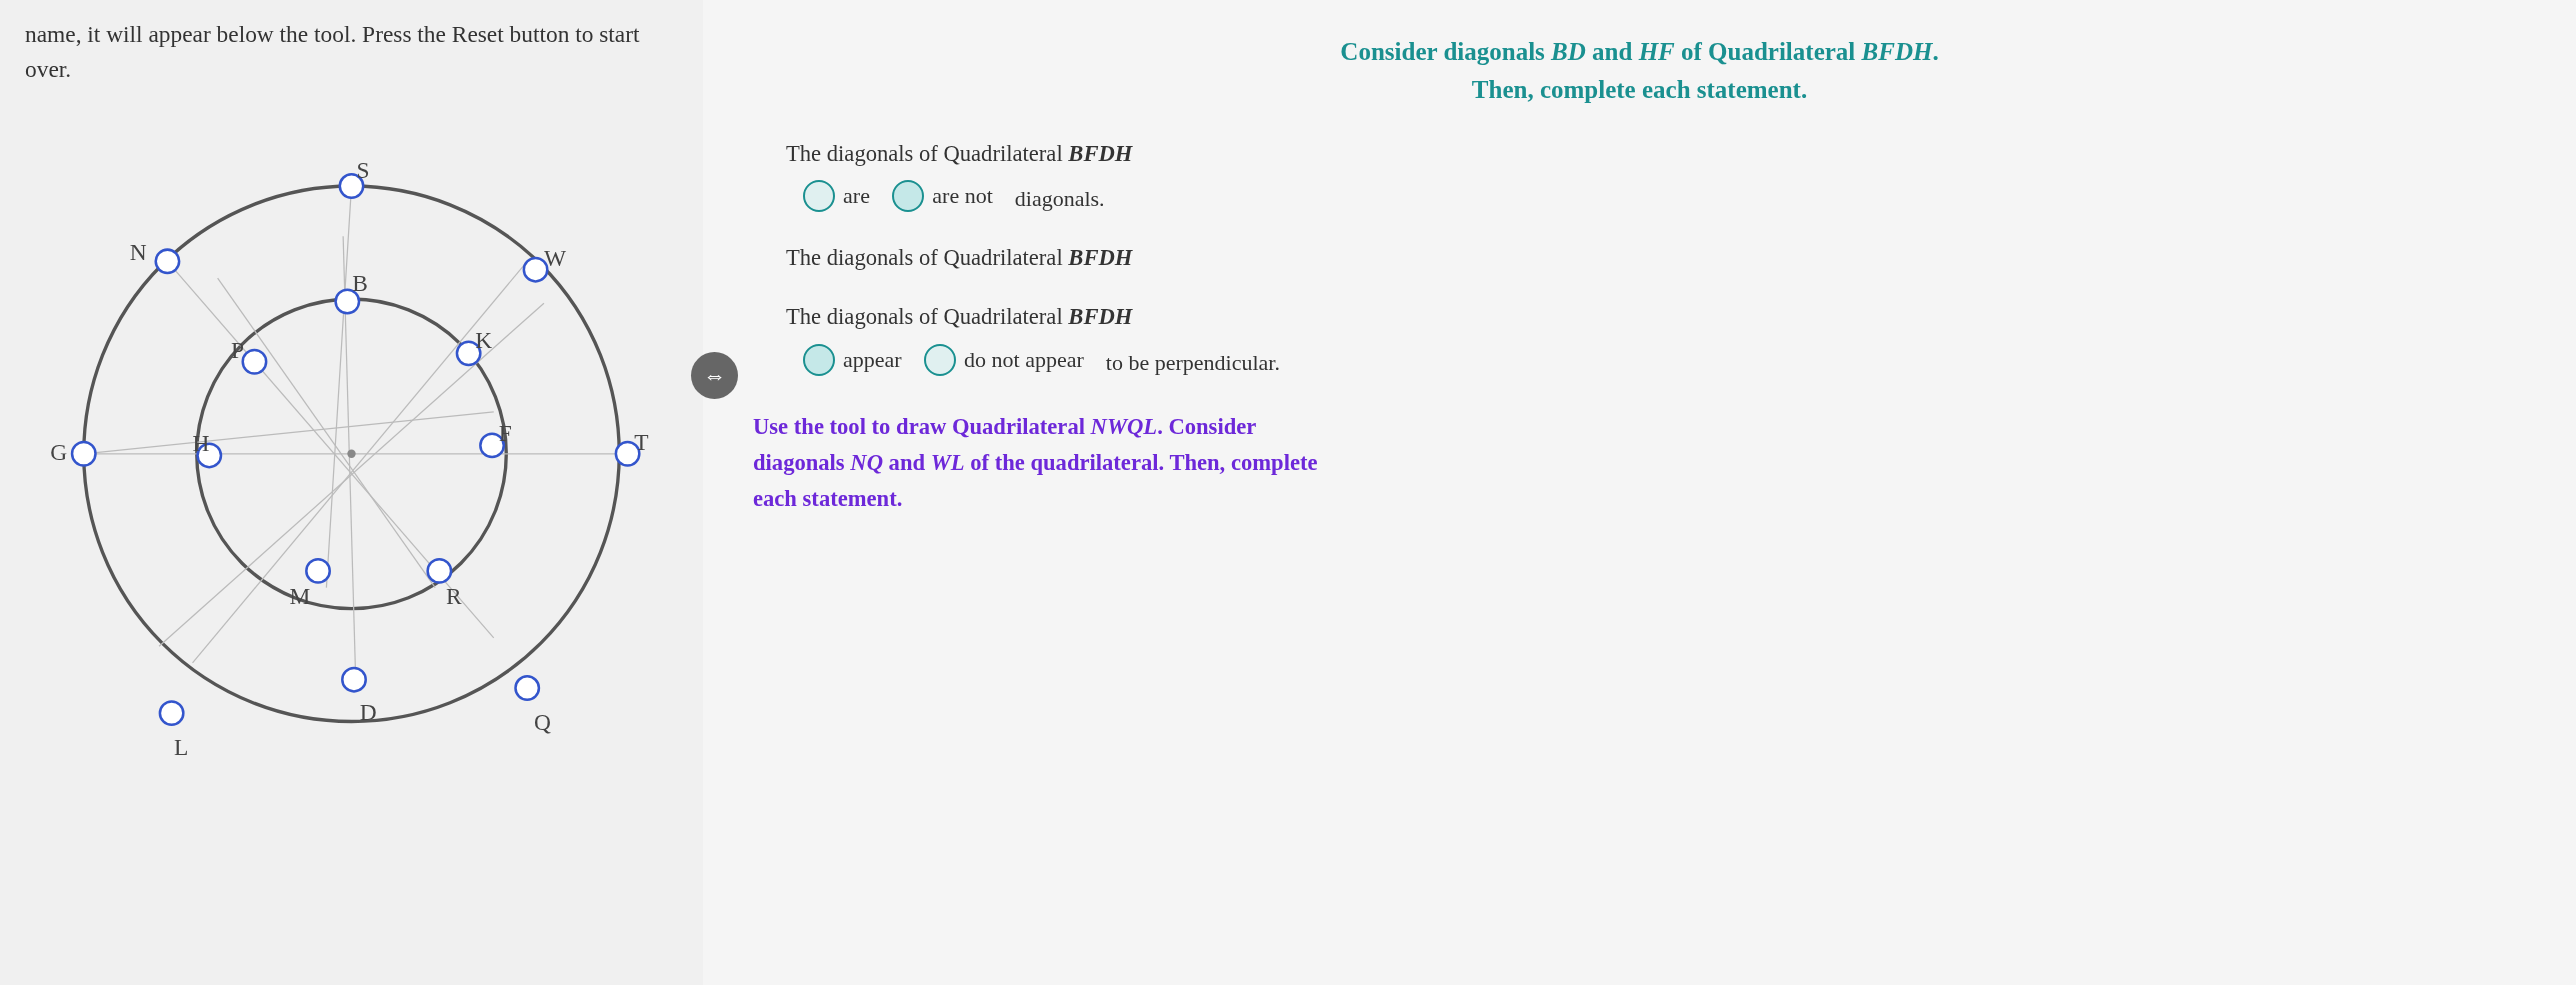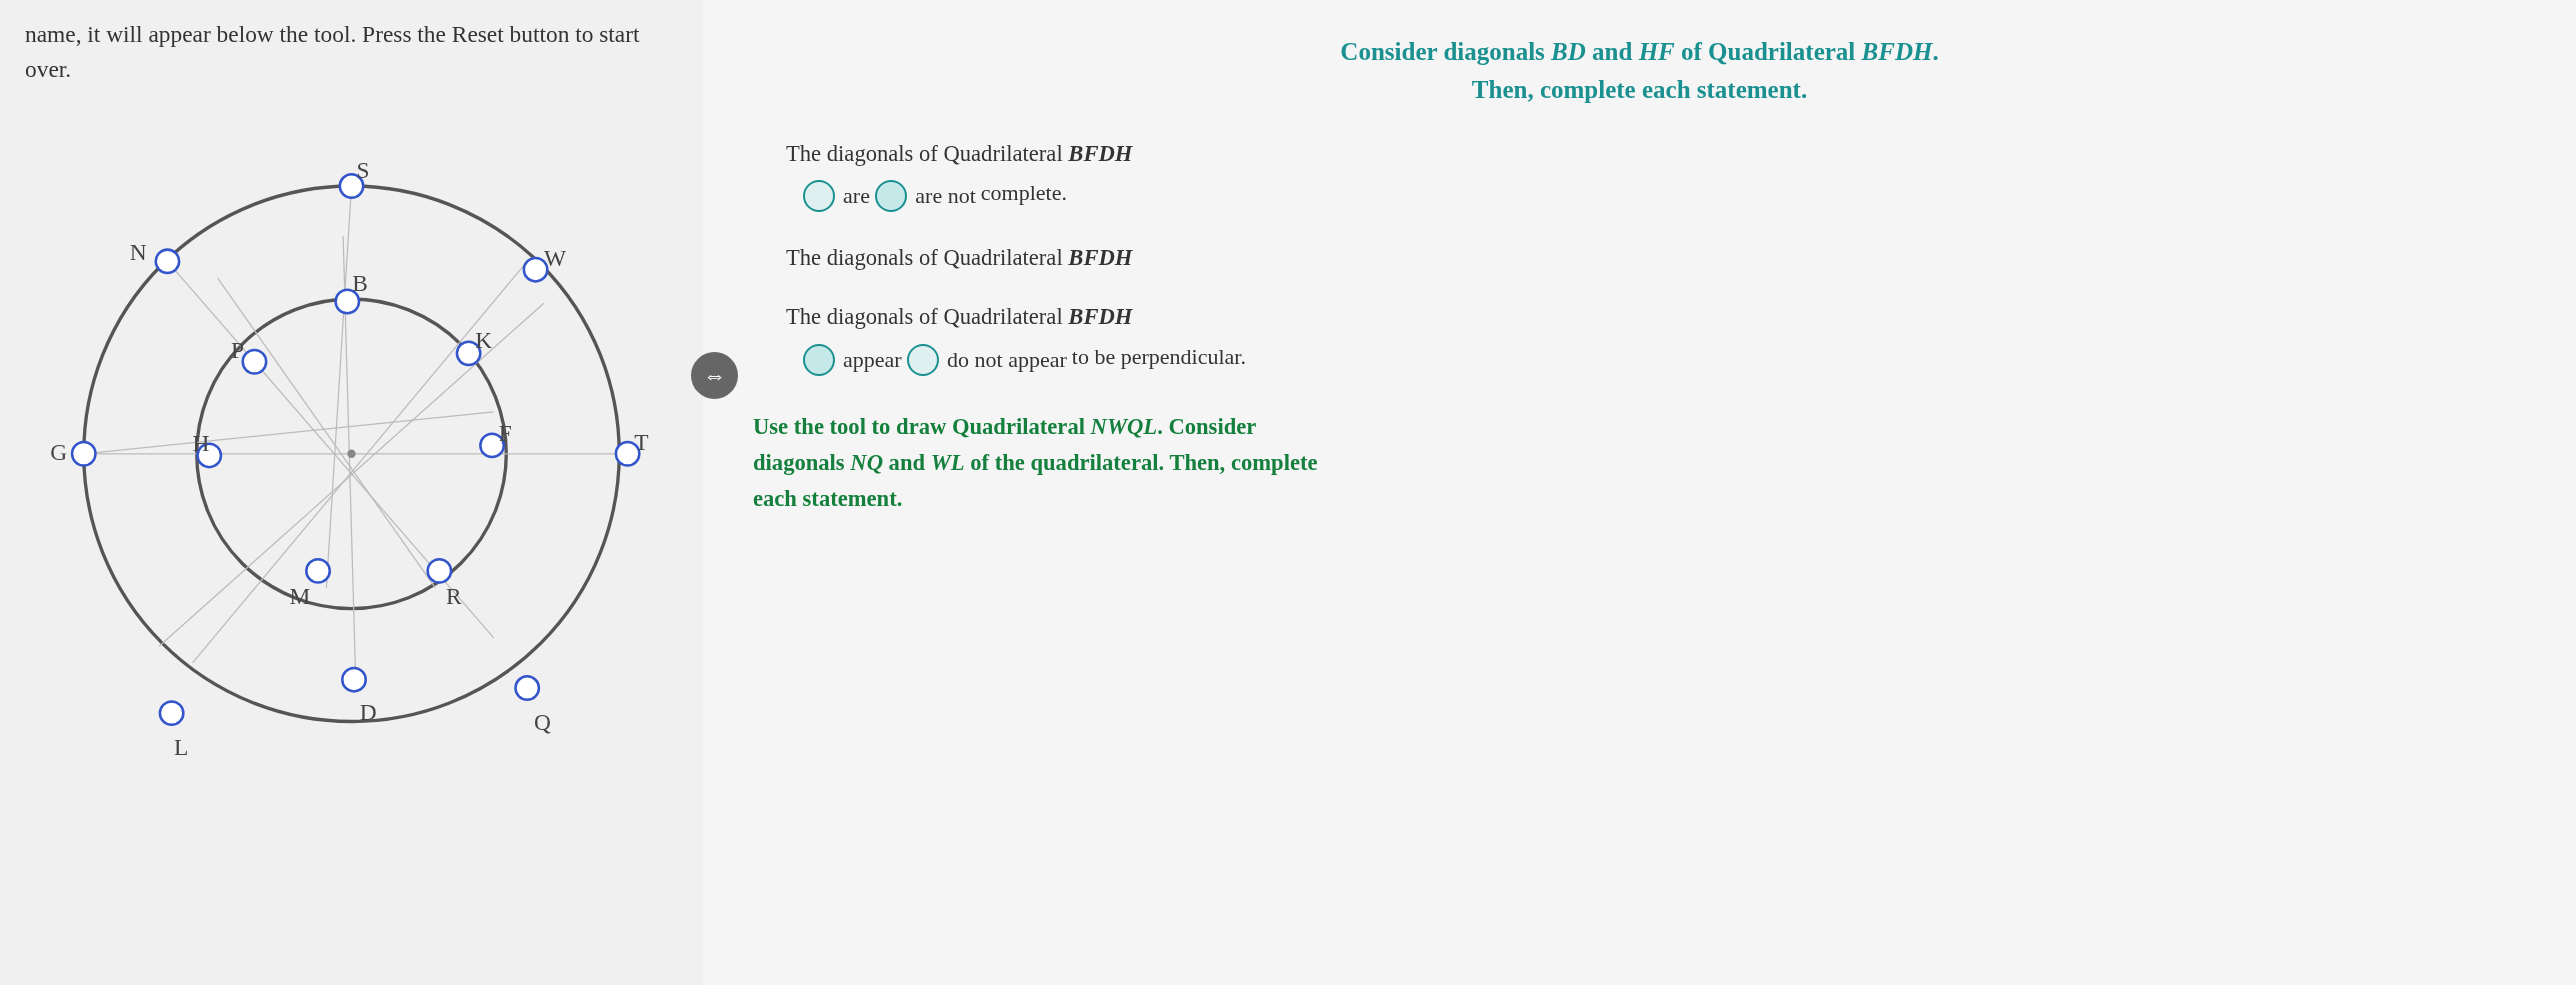--- a/index.html
+++ b/index.html
@@ -66,22 +66,22 @@
       font-size: 22.6px;
       color: #333;
       margin-bottom: 13.4px;
     }
     .statement-text em {
       font-style: italic;
       font-weight: bold;
     }
     .options-row {
       display: flex;
-      align-items: flex-start;
-      gap: 5px;
+      align-items: flex-end;
+      gap: 22px;
       padding-left: 16.7px;
     }
     .radio-option {
       display: flex;
       align-items: center;
       gap: 8.4px;
       font-size: 22px;
       color: #333;
     }
     .radio-circle {
@@ -98,21 +98,21 @@
     }
     .option-label {
       font-size: 22px;
       color: #333;
     }
     .underline {
       text-decoration: underline;
     }
     .end-text {
       font-size: 22.6px;
-      color: #15803d;
+      color: #6d28d9;
       font-weight: bold;
       margin-top: 33px;
       line-height: 1.6;
     }
     .end-text em {
       font-style: italic;
     }
     
     .arrow-btn {
       position: absolute;
@@ -231,21 +231,21 @@
     </div>
     <div class="options-row">
       <div class="radio-option">
         <div class="radio-circle"></div>
         <span class="option-label">are</span>
       </div>
       <div class="radio-option">
         <div class="radio-circle selected"></div>
         <span class="option-label">are not</span>
       </div>
-      <span class="option-label">complete.</span>
+      <span class="option-label">diagonals.</span>
     </div>
   </div>
 
   <div class="statement-block">
     <div class="statement-text">
       The diagonals of Quadrilateral <em>BFDH</em>
     </div>
   </div>
 
   <div class="statement-block">

